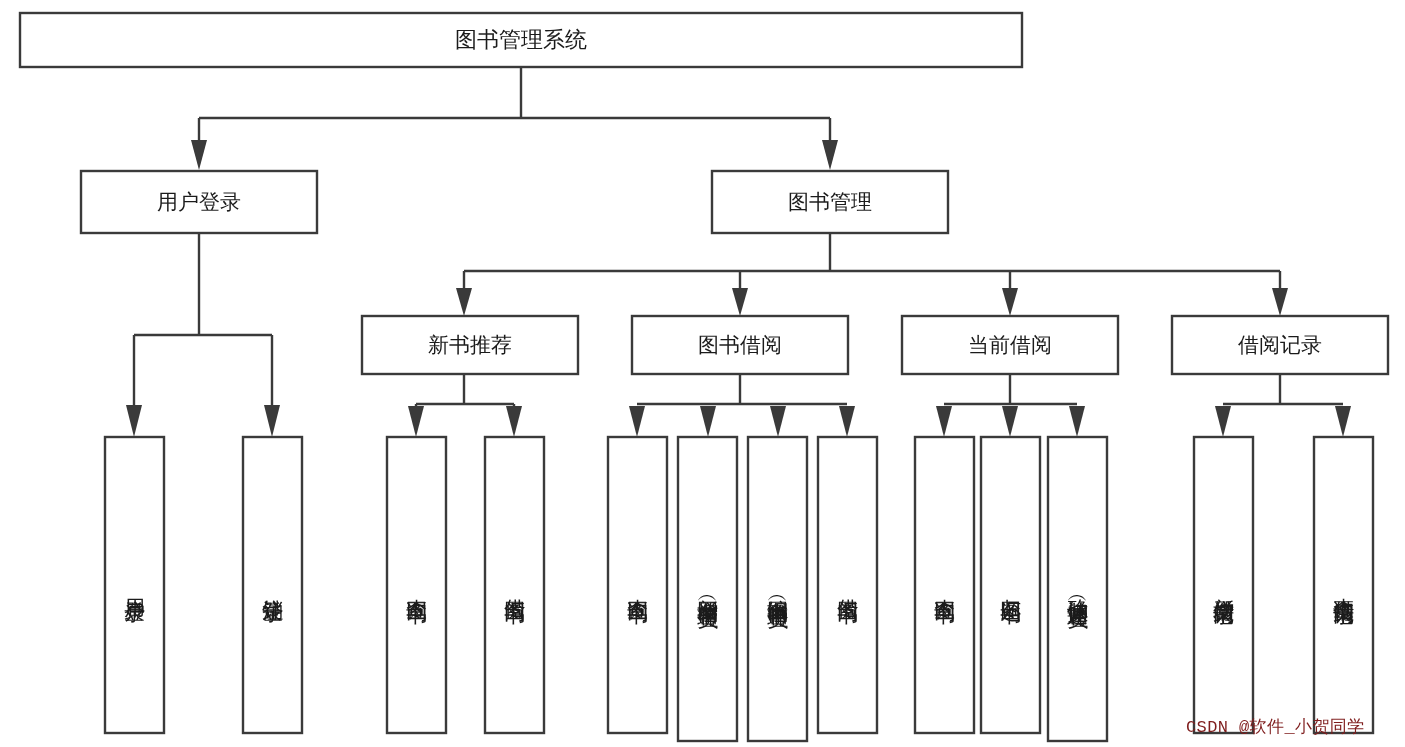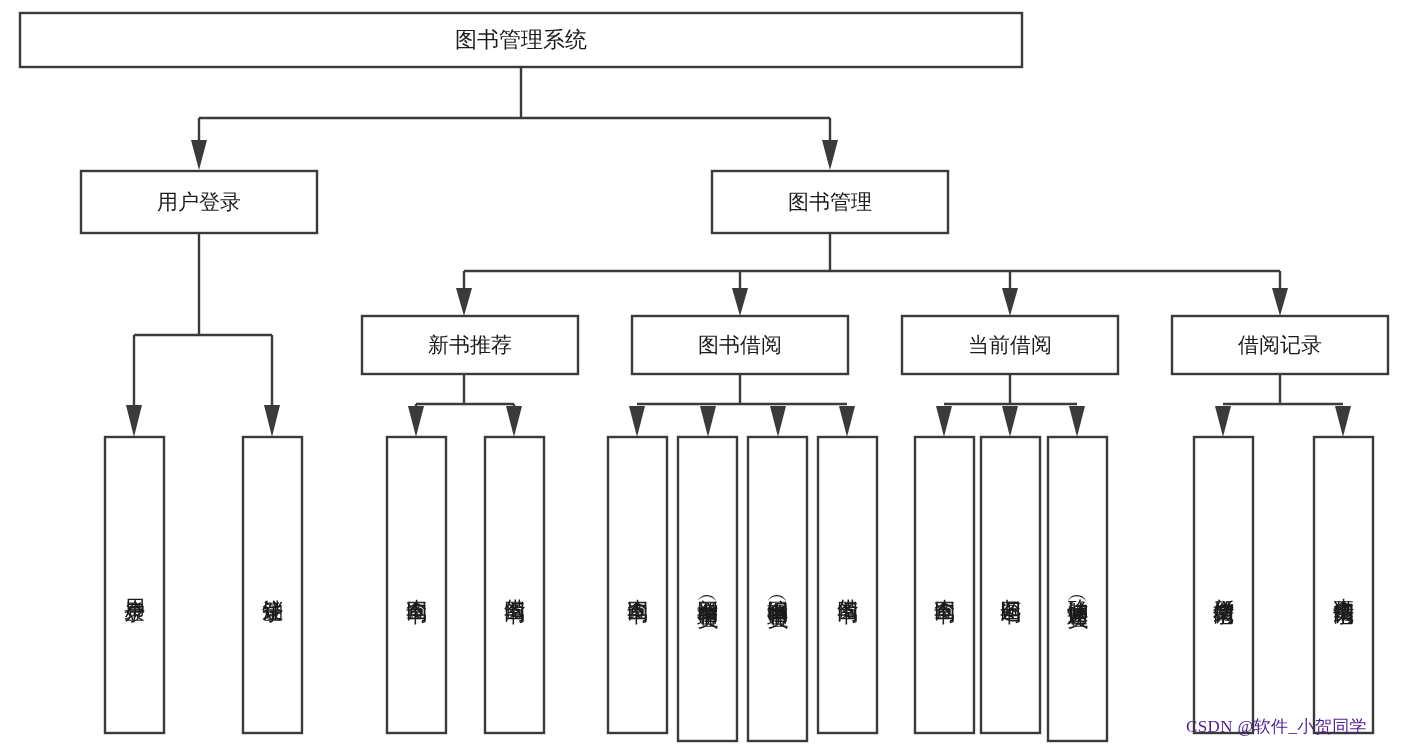--- a/index.html
+++ b/index.html
@@ -64,23 +64,23 @@
     letter-spacing: 1.5px;
     text-align: center;
     display: flex;
     align-items: center;
     justify-content: center;
     pointer-events: none;
     user-select: none;
   }
   .watermark {
     position: absolute;
-    font-family: Liberation Serif, serif;
+    font-family: Liberation Mono, monospace;
     font-size: 17px;
-    color: #4c1d95;
+    color: #7f1d1d;
     white-space: nowrap;
     left: 1186px;
     top: 715px;
     letter-spacing: 0.4px;
   }
 </style>
 </head>
 <body>
 
 <div id="diagram-root">

